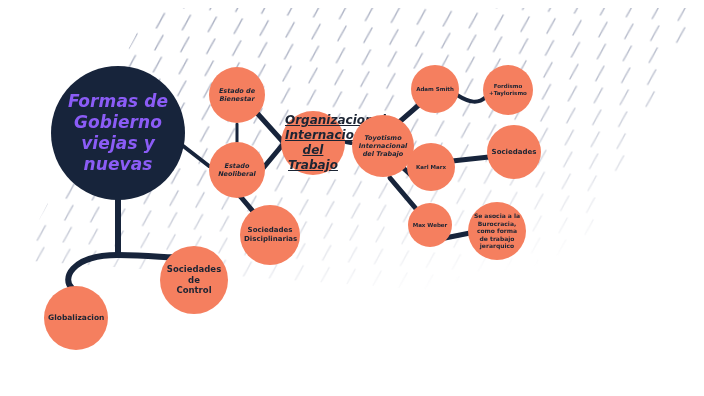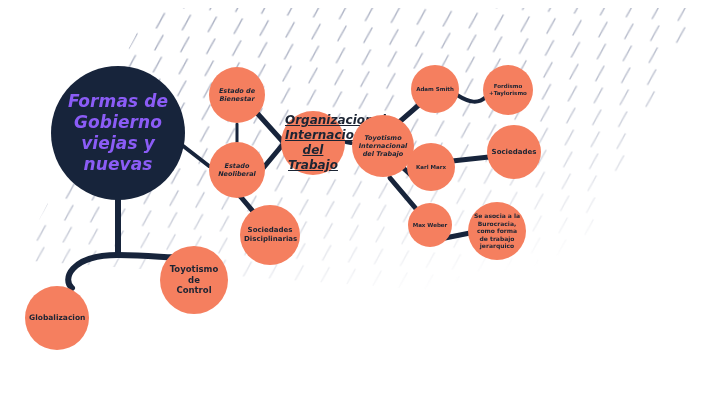--- a/index.html
+++ b/index.html
@@ -109,25 +109,25 @@
     <span class="label">Sociedades
 Disciplinarias</span>
   </div>
 
   <div class="node node-topic t-italic" style="left:209px;top:142px;width:56px;height:56px;font-size:6.5px;">
     <span class="label">Estado
 Neoliberal</span>
   </div>
 
   <div class="node node-topic t-plain" style="left:160px;top:246px;width:68px;height:68px;font-size:8.5px;">
-    <span class="label">Toyotismo de
+    <span class="label">Sociedades de
 Control</span>
   </div>
 
-  <div class="node node-topic t-plain" style="left:25px;top:286px;width:64px;height:64px;font-size:7.5px;">
+  <div class="node node-topic t-plain" style="left:44px;top:286px;width:64px;height:64px;font-size:7.5px;">
     <span class="label">Globalizacion</span>
   </div>
 
   <div class="node node-topic t-italic" style="left:281px;top:111px;width:64px;height:64px;font-size:12px;text-decoration:underline;">
     <span class="label">Organizacional
 Internacional
 del Trabajo</span>
   </div>
 
   <div class="node node-topic t-italic" style="left:352px;top:115px;width:62px;height:62px;font-size:6.5px;">

